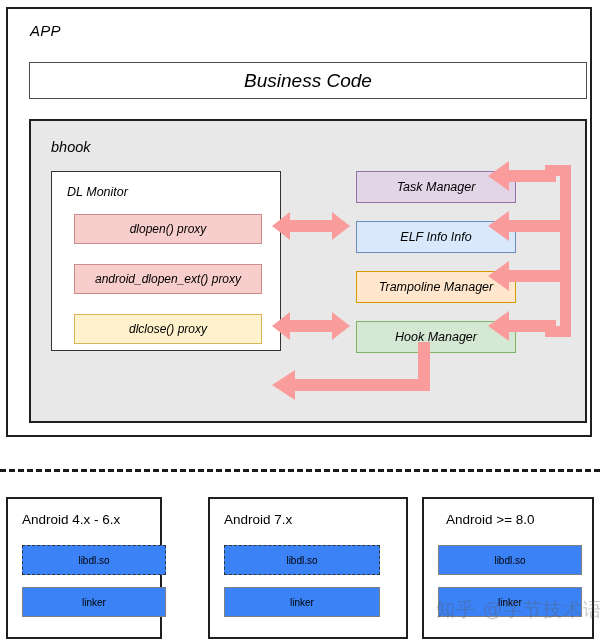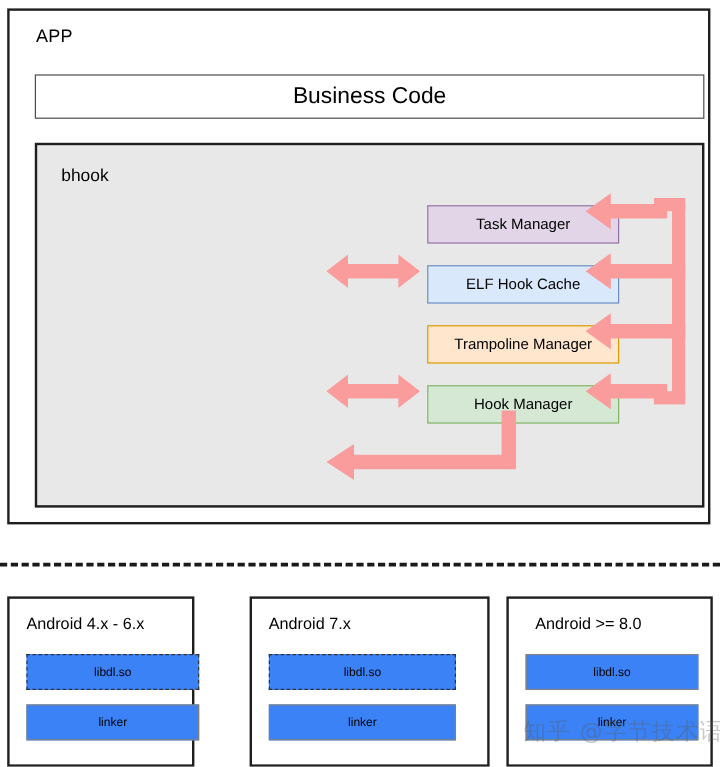--- a/index.html
+++ b/index.html
@@ -26,20 +26,21 @@
   
   .app-frame {
     position: absolute;
     left: 6px;
     top: 7px;
     width: 586px;
     height: 430px;
     border: 2px solid #1f1f1f;
     background: #ffffff;
     box-sizing: border-box;
+    font-style: italic;
   }
   .app-title {
     position: absolute;
     left: 22px;
     top: 13px;
     font-size: 15px;
     line-height: 18px;
     color: #000;
     letter-spacing: 0.2px;
   }
@@ -235,27 +236,40 @@
   <div class="app-frame">
     <div class="app-title">APP</div>
 
     <div class="business-code">
       <span>Business Code</span>
     </div>
 
     <div class="bhook">
       <div class="bhook-title">bhook</div>
 
+      <div class="dl-monitor">
+        <div class="dl-monitor-title">DL Monitor</div>
+
+        <div class="proxy-box proxy-pink p-dlopen">
+          <span>dlopen() proxy</span>
+        </div>
+        <div class="proxy-box proxy-pink p-android">
+          <span>android_dlopen_ext() proxy</span>
+        </div>
+        <div class="proxy-box proxy-yellow p-dlclose">
+          <span>dlclose() proxy</span>
+        </div>
+      </div>
 
 
       <div class="mgr mgr-task">
         <span>Task Manager</span>
       </div>
       <div class="mgr mgr-elf">
-        <span>ELF Hook Cache</span>
+        <span>ELF Info Info</span>
       </div>
       <div class="mgr mgr-tramp">
         <span>Trampoline Manager</span>
       </div>
       <div class="mgr mgr-hook">
         <span>Hook Manager</span>
       </div>
     </div>
   </div>
 

